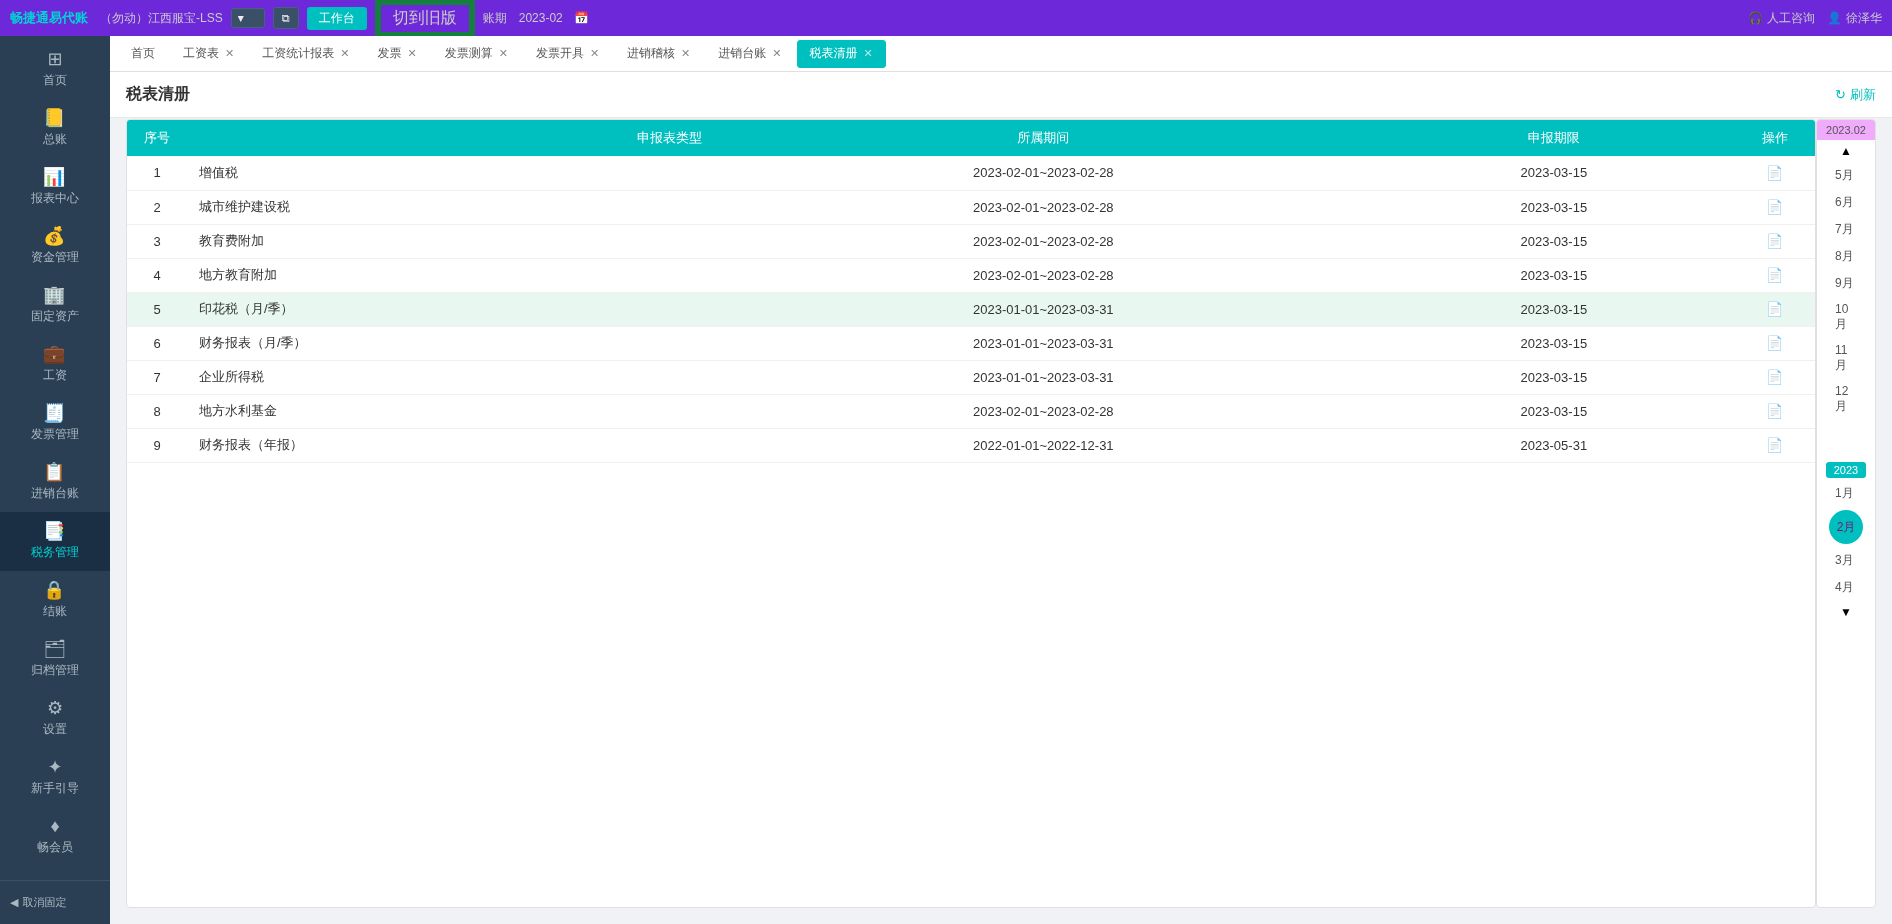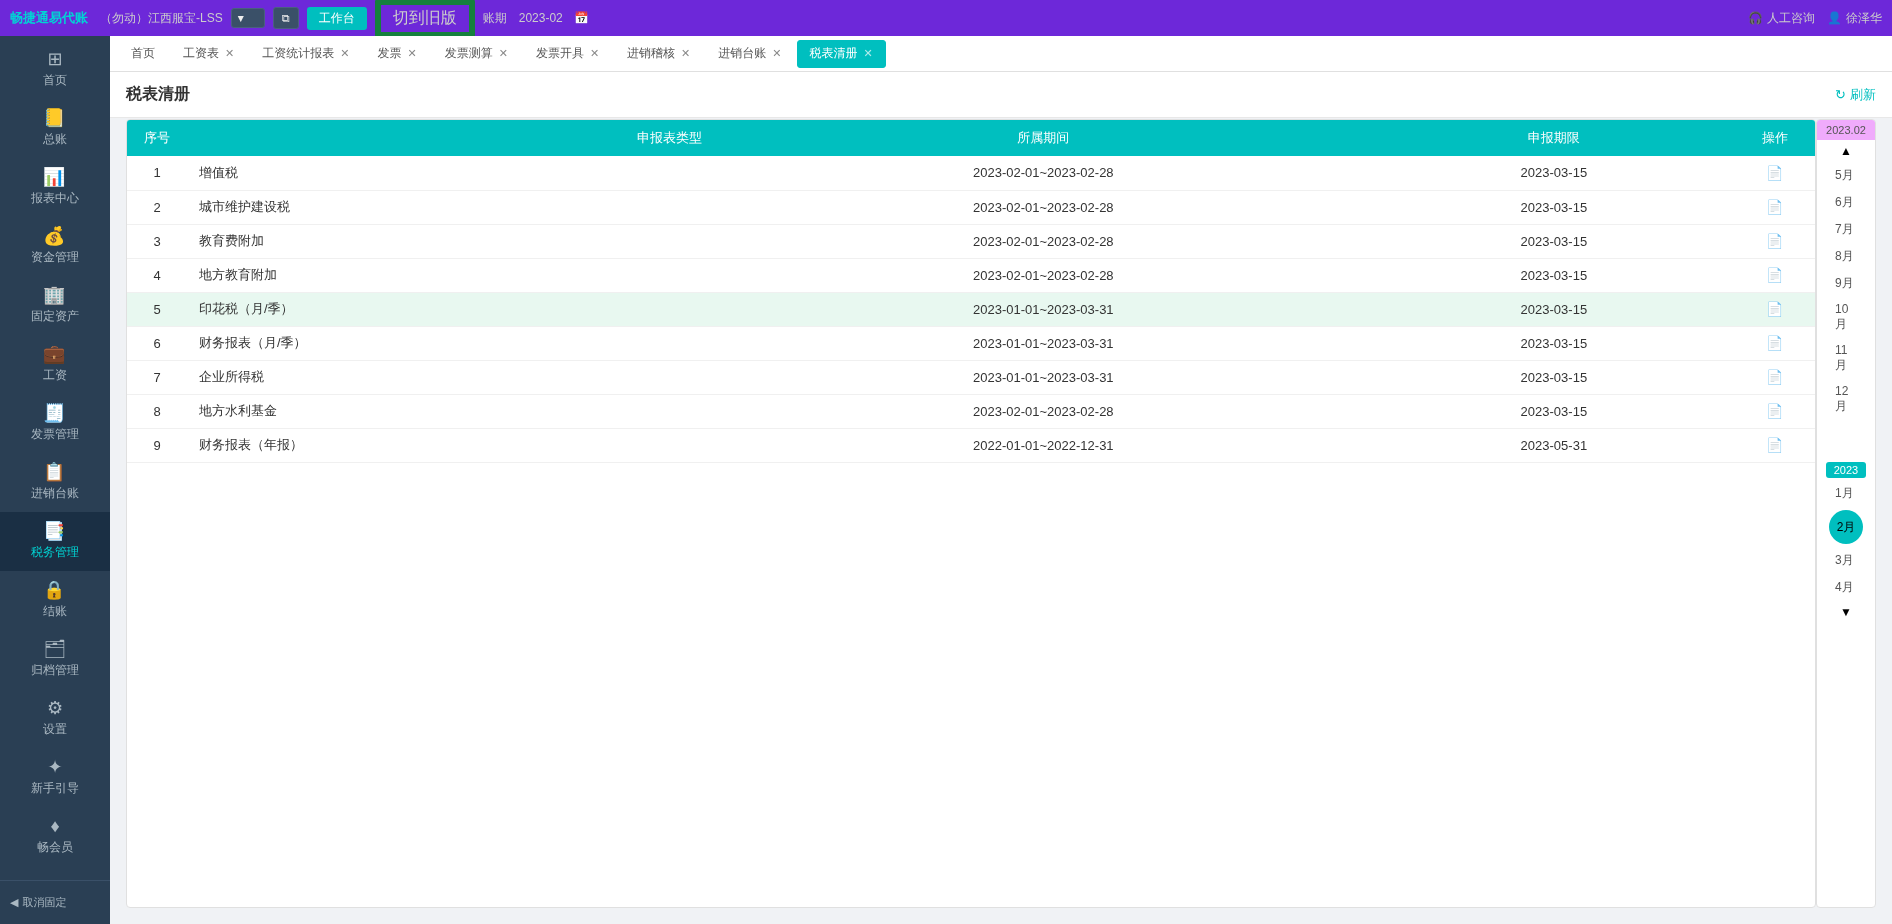--- a/index.html
+++ b/index.html
@@ -550,21 +550,21 @@
         <div class="side-panel-item">8月</div>
         <div class="side-panel-item">9月</div>
         <div class="side-panel-item">10月</div>
         <div class="side-panel-item">11月</div>
         <div class="side-panel-item">12月</div>
         <div style="width:100%;text-align:center;padding:3px 0;margin-top:40px;">
           <span style="background:#00bfbf;color:white;font-size:11px;padding:2px 8px;border-radius:3px;">2023</span>
         </div>
         <div class="side-panel-item">1月</div>
         <div style="width:100%;display:flex;justify-content:center;margin:3px 0;">
-          <div style="background:#00bfbf;color:#000000;border-radius:50%;width:34px;height:34px;display:flex;align-items:center;justify-content:center;cursor:pointer;font-size:12px;">2月</div>
+          <div style="background:#00bfbf;color:#701a75;border-radius:50%;width:34px;height:34px;display:flex;align-items:center;justify-content:center;cursor:pointer;font-size:12px;">2月</div>
         </div>
         <div class="side-panel-item">3月</div>
         <div class="side-panel-item">4月</div>
         <div class="side-panel-down">▼</div>
       </div>
     </div>
 
   </div>
 </div>
 

